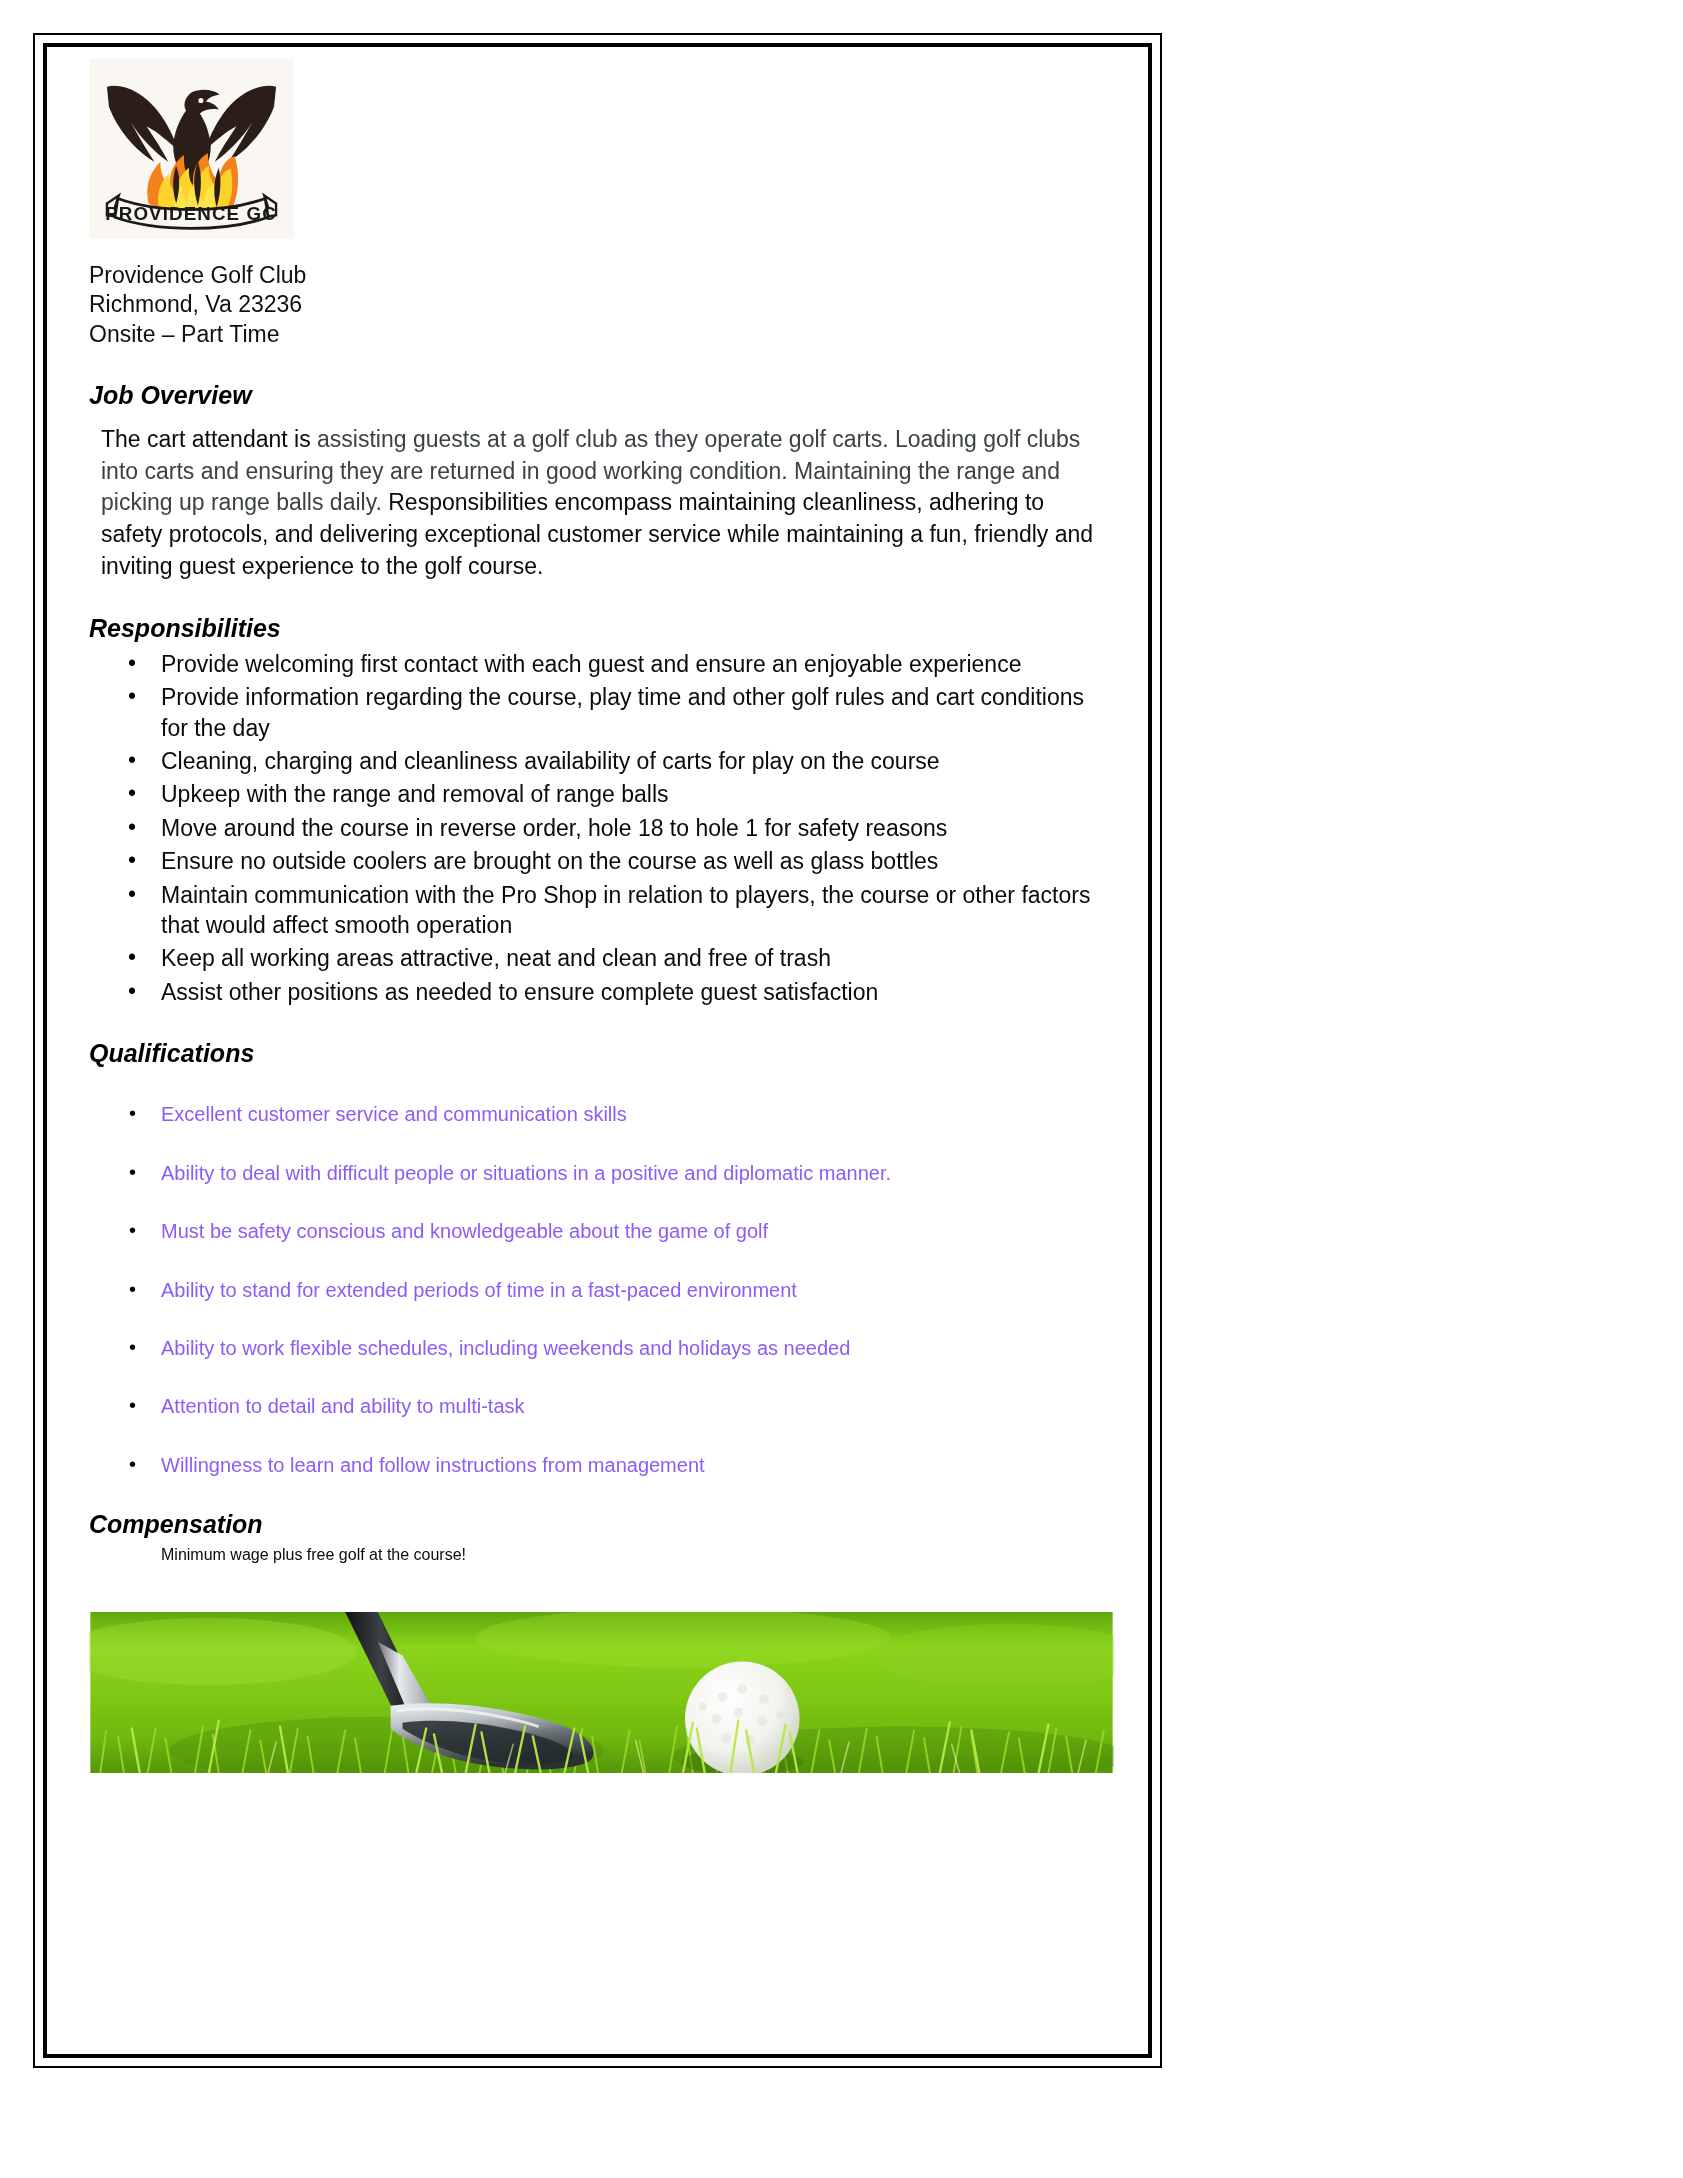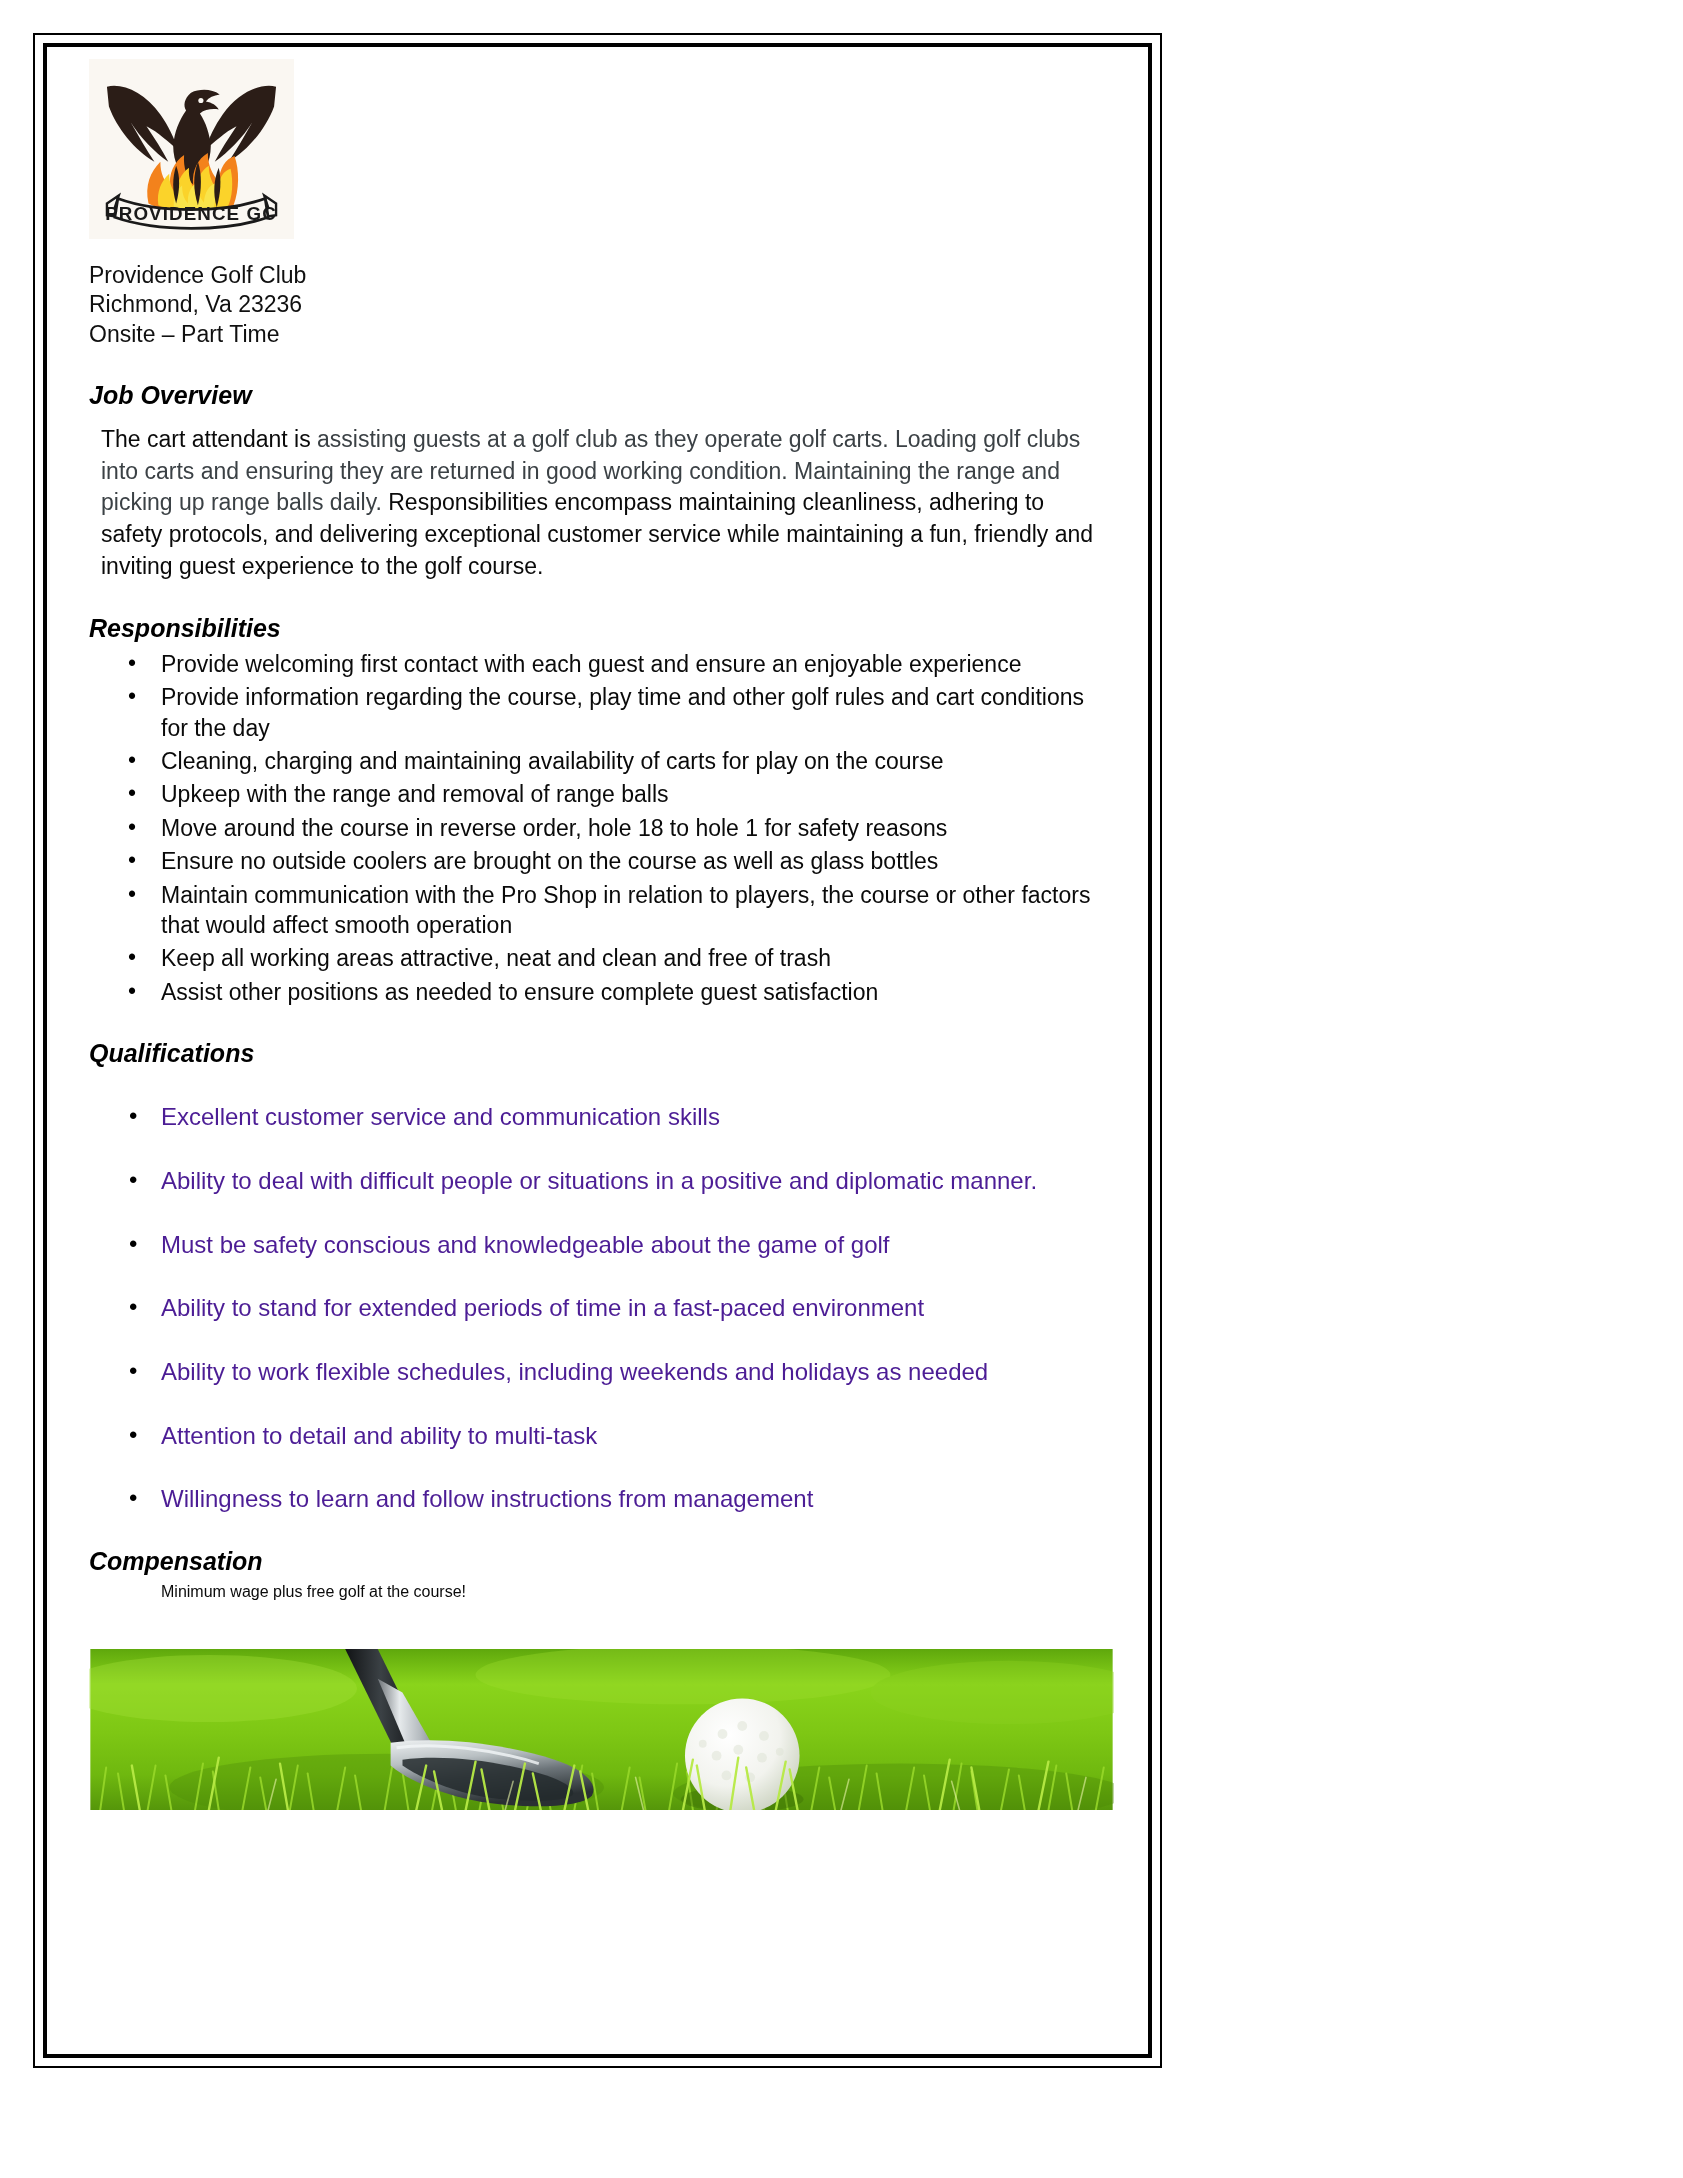--- a/index.html
+++ b/index.html
@@ -99,21 +99,21 @@
   }
   ul.bullets > li::before {
     content: "\2022";
     position: absolute;
     left: 39px;
     top: -1px;
     font-size: 1em;
     color: #000000;
   }
   ul.resp > li { font-size: 23px; color: #0a0a0a; margin-bottom: 3px; }
-  ul.quals > li { font-size: 24px; color: #4c1d95; margin-bottom: 3px; padding-left: 72px; margin-top: 32px; }
+  ul.quals > li { font-size: 20px; color: #8b5cf6; margin-bottom: 3px; padding-left: 72px; margin-top: 32px; }
   ul.quals > li::before { left: 40px; }
 
   .comp-text {
     font-size: 16px;
     color: #0a0a0a;
     margin: 3px 0 0 0;
     padding-left: 72px;
     line-height: 1.32;
   }
 
@@ -187,21 +187,21 @@
     <p class="meta-line">Richmond, Va 23236</p>
     <p class="meta-line">Onsite – Part Time</p>
 
     <h2 class="section-head">Job Overview</h2>
     <p class="overview"><span>The cart attendant is </span><span class="grey">assisting guests at a golf club as they operate golf carts. Loading golf clubs into carts and ensuring they are returned in good working condition. Maintaining the range and picking up range balls daily. </span><span>Responsibilities encompass maintaining cleanliness, adhering to safety protocols, and delivering exceptional customer service while maintaining a fun, friendly and inviting guest experience to the golf course.</span></p>
 
     <h2 class="section-head">Responsibilities</h2>
     <ul class="bullets resp">
       <li>Provide welcoming first contact with each guest and ensure an enjoyable experience</li>
       <li>Provide information regarding the course, play time and other golf rules and cart conditions for the day</li>
-      <li>Cleaning, charging and maintaining availability of carts for play on the course</li>
+      <li>Cleaning, charging and cleanliness availability of carts for play on the course</li>
       <li>Upkeep with the range and removal of range balls</li>
       <li>Move around the course in reverse order, hole 18 to hole 1 for safety reasons</li>
       <li>Ensure no outside coolers are brought on the course as well as glass bottles</li>
       <li>Maintain communication with the Pro Shop in relation to players, the course or other factors that would affect smooth operation</li>
       <li>Keep all working areas attractive, neat and clean and free of trash</li>
       <li>Assist other positions as needed to ensure complete guest satisfaction</li>
     </ul>
 
     <h2 class="section-head">Qualifications</h2>
     <ul class="bullets quals">

